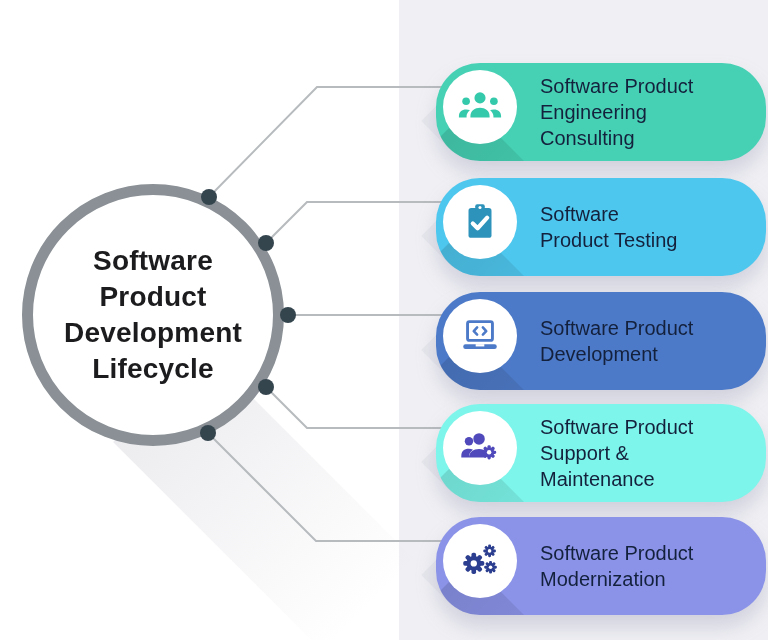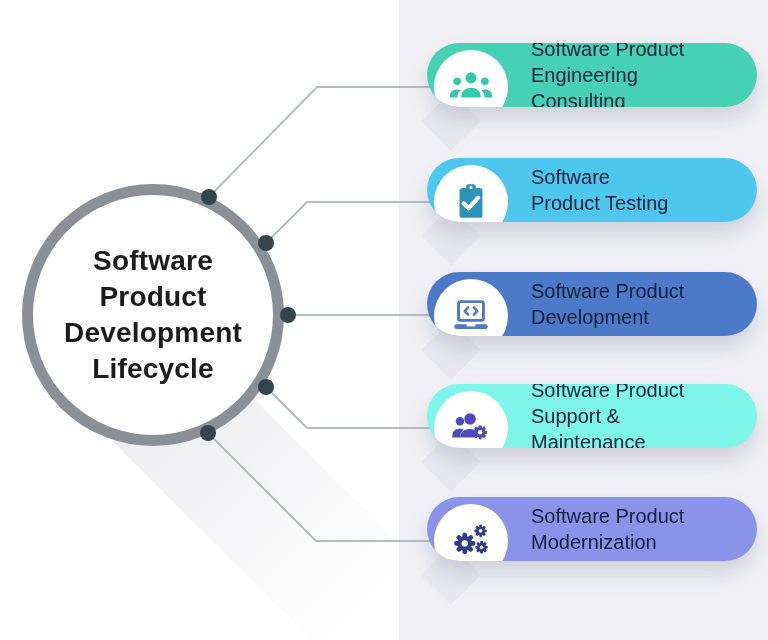--- a/index.html
+++ b/index.html
@@ -22,23 +22,24 @@
   .center-circle .title{
     font-size:28px;line-height:36px;font-weight:bold;color:#1c1c1e;
     white-space:pre-line;letter-spacing:0.2px;
   }
   svg.connectors{position:absolute;left:0;top:0;z-index:3;}
   .badge-wedge{
     position:absolute;width:42px;height:42px;background:#e7e7ed;
     transform:rotate(45deg);z-index:4;
   }
   .item{
-    position:absolute;left:427px;width:330px;height:64px;border-radius:44px;
+    position:absolute;left:436px;width:330px;height:98px;border-radius:44px;
     display:flex;align-items:center;z-index:5;overflow:hidden;
     box-shadow:0 12px 20px rgba(125,130,160,0.28);
+    margin-top:20px;
   }
   
   .item .inner-shade{
     position:absolute;left:34px;top:44px;width:300px;height:95px;
     background:linear-gradient(to right, rgba(0,0,0,0.12), rgba(0,0,0,0.0) 70%);
     transform:rotate(45deg);transform-origin:0 0;pointer-events:none;
   }
   .badge{
     position:absolute;left:7px;top:7px;width:74px;height:74px;border-radius:50%;
     background:#ffffff;display:flex;align-items:center;justify-content:center;

